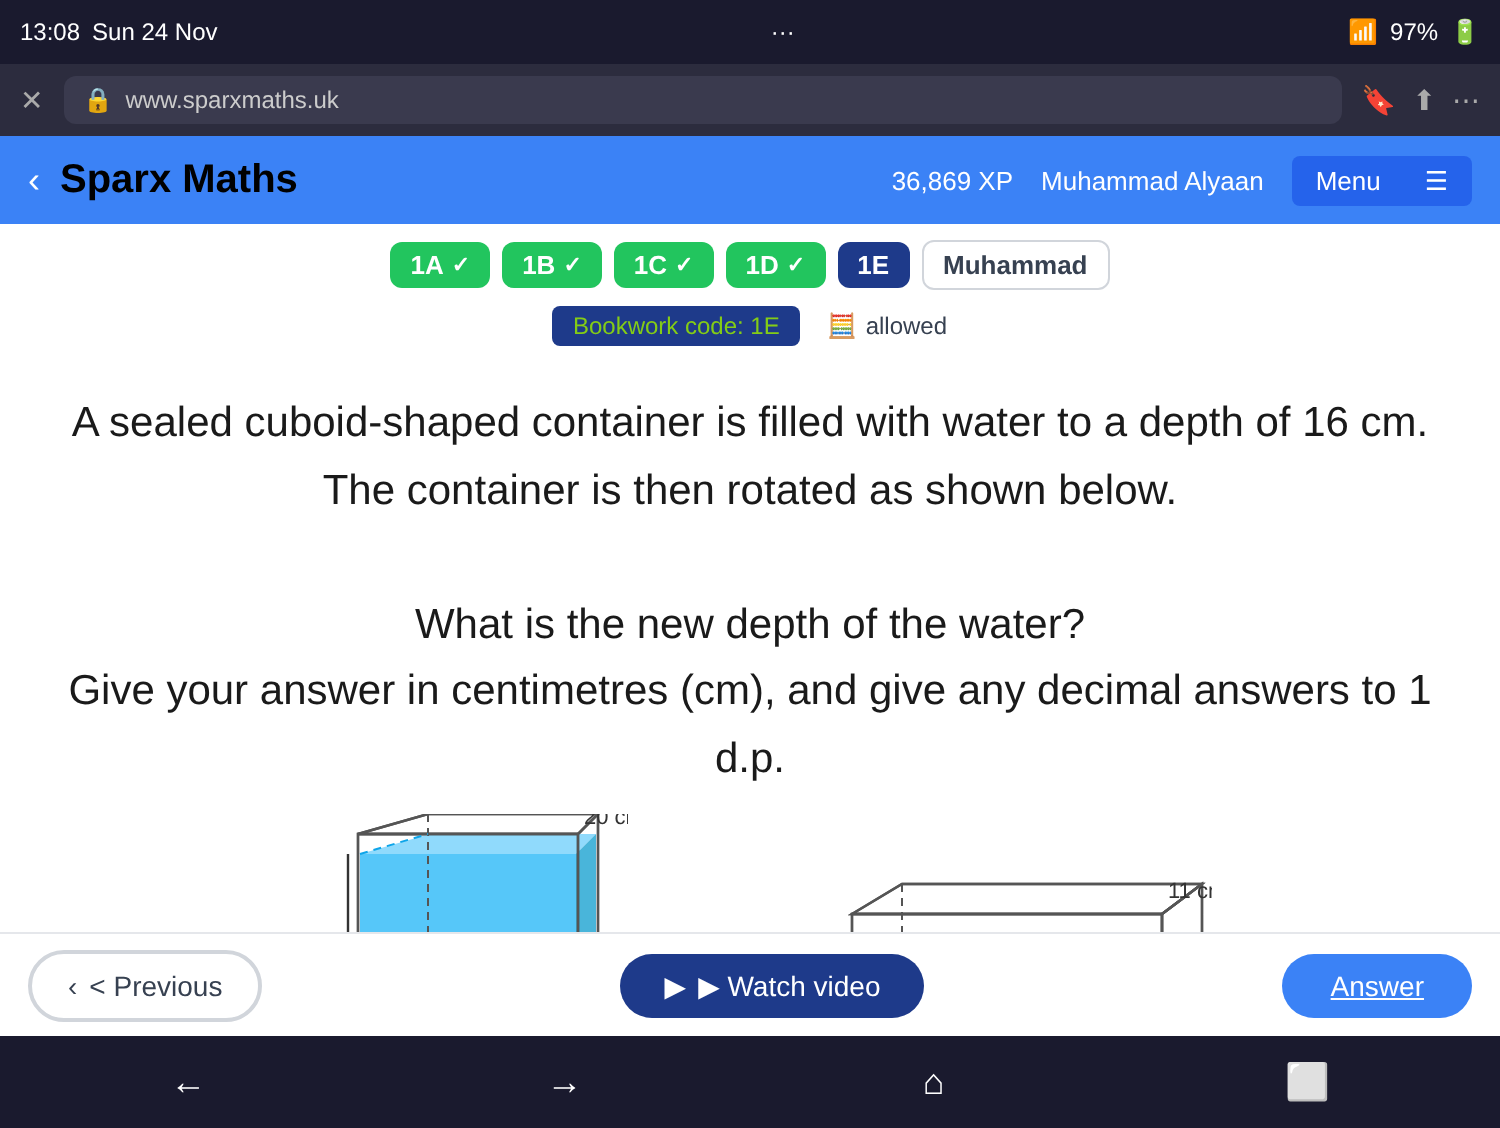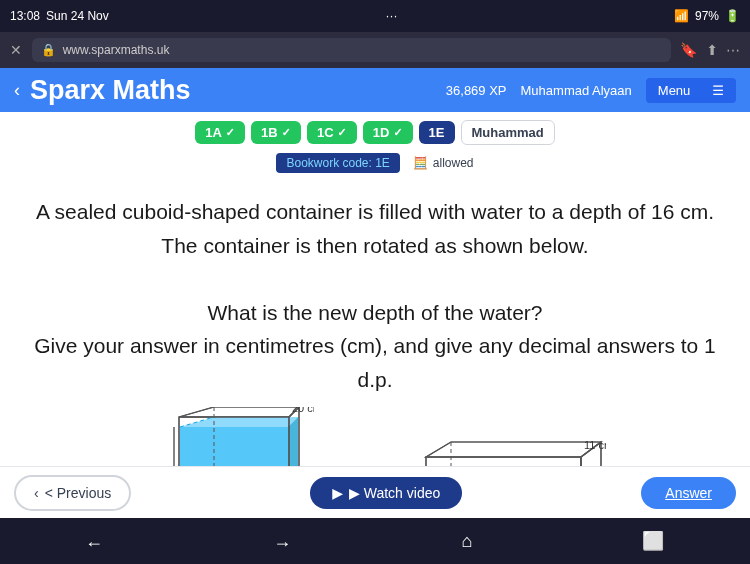--- a/index.html
+++ b/index.html
@@ -51,21 +51,21 @@
     .app-header {
       background: #3b82f6;
       height: 44px;
       display: flex;
       align-items: center;
       padding: 0 14px;
       justify-content: space-between;
     }
     .app-header-left { display: flex; align-items: center; gap: 10px; }
     .back-arrow { color: white; font-size: 18px; }
-    .app-title { color: #ffffff; font-size: 27px; font-weight: bold; }
+    .app-title { color: #000000; font-size: 20px; font-weight: bold; }
     .app-header-right { display: flex; align-items: center; gap: 14px; color: white; font-size: 13px; }
     .menu-btn {
       background: #2563eb;
       color: white;
       border: none;
       padding: 5px 12px;
       border-radius: 4px;
       font-size: 13px;
       cursor: pointer;
       display: flex;
@@ -101,21 +101,21 @@
     .bookwork-row {
       background: white;
       display: flex;
       align-items: center;
       justify-content: center;
       gap: 14px;
       padding: 4px 0 8px 0;
     }
     .bookwork-code {
       background: #1e3a8a;
-      color: #7dd3fc;
+      color: #84cc16;
       font-size: 12px;
       padding: 3px 10px;
       border-radius: 4px;
     }
     .allowed-badge {
       display: flex;
       align-items: center;
       gap: 4px;
       font-size: 12px;
       color: #374151;

